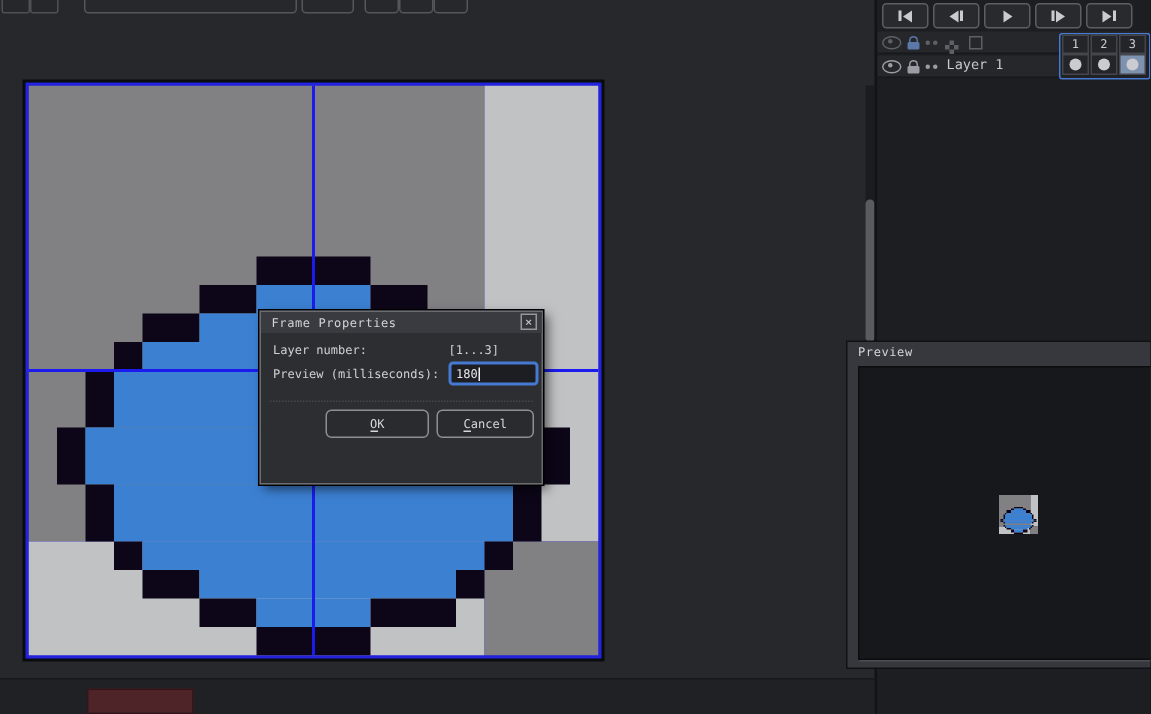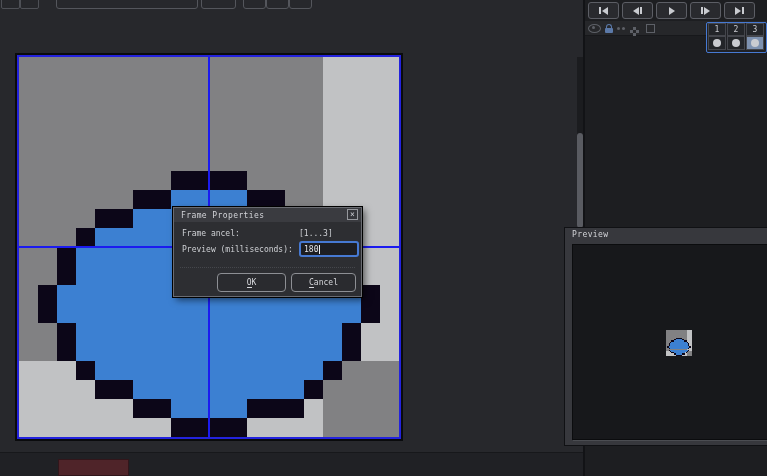--- a/index.html
+++ b/index.html
@@ -62,21 +62,21 @@
   #vscroll-track{left:577px;top:57px;width:6px;height:171px;background:#1b1c1f;}
   #vscroll-thumb{left:577px;top:133px;width:6px;height:95px;background:#595b61;border-radius:3px;}
 
   
   #canvas-shadow{left:15px;top:53px;width:388px;height:388px;background:#0a0b0d;}
   #canvas-border{left:17px;top:55px;width:384px;height:384px;background:#2322dd;}
   #canvas-surface{left:19px;top:57px;width:380px;height:380px;overflow:hidden;}
   #canvas-surface div{position:absolute;}
 
   
-  #dialog{left:173px;top:207px;width:189px;height:90px;background:#2d2e32;
+  #dialog{left:173px;top:207px;width:189px;height:116px;background:#2d2e32;
           border:1px solid #6a6c72;box-shadow:0 0 0 1px #000,3px 3px 7px rgba(0,0,0,.55);
           box-sizing:border-box;z-index:20;padding-left:32px;}
   #dialog-titlebar{position:absolute;left:0;top:0;width:100%;height:14px;background:#3a3b40;
           display:flex;align-items:center;padding-left:7px;box-sizing:border-box;}
   #dialog-title{font-size:8px;color:#d3d4d8;letter-spacing:.4px;}
   #dialog-close{position:absolute;right:3px;top:1px;width:11px;height:11px;box-sizing:border-box;
           border:1px solid #96989d;color:#c9cbd0;font-size:8px;line-height:9px;
           text-align:center;background:#34353a;}
   .dlg-label{position:absolute;left:8px;font-size:8px;color:#cfd1d5;}
   .dlg-value{position:absolute;font-size:8px;color:#cfd1d5;}
@@ -167,21 +167,21 @@
       <div style="left: 152px; top: 361px; width: 76px; height: 19px; background: rgb(12, 6, 24);"></div>
       <div style="left: 189px; top: 0px; width: 2px; height: 380px; background: rgb(27, 27, 240);"></div>
       <div style="left: 0px; top: 189px; width: 380px; height: 2px; background: rgb(27, 27, 240);"></div>
     </div>
 
   <div class="abs" id="dialog">
     <div id="dialog-titlebar">
       <span id="dialog-title">Frame Properties</span>
     </div>
     <div id="dialog-close">×</div>
-    <div class="dlg-label" style="top:21px">Frame ancel:</div>
+    <div class="dlg-label" style="top:21px">Layer number:</div>
     <div class="dlg-value" style="left:125px;top:21px">[1...3]</div>
     <div class="dlg-label" style="top:37px">Preview (milliseconds):</div>
     <div id="duration-input">
       <span>180</span>
       <span id="caret"></span>
     </div>
     <div id="dlg-sep"></div>
     <div class="dlg-btn" id="ok-btn"><span class="u">O</span>K</div>
     <div class="dlg-btn" id="cancel-btn"><span class="u">C</span>ancel</div>
   </div>
@@ -214,20 +214,26 @@
       </div>
 
     <div class="lp-row" id="layer-header">
       <span class="ic icon-eye" style="--c:#5d6067"></span>
       <span class="ic icon-lock" style="--c:#5b79a8"></span>
       <span class="ic icon-dots" style="--c:#5d6067"></span>
       <span class="ic icon-onion" style="--c:#5d6067"></span>
       <span class="ic icon-sq" style="--c:#5d6067"></span>
     </div>
 
+    <div class="lp-row" id="layer-row">
+      <span class="ic icon-eye" style="--c:#9a9da3"></span>
+      <span class="ic icon-lock" style="--c:#9a9da3"></span>
+      <span class="ic icon-dots" style="--c:#9a9da3"></span>
+      <span class="lname">Layer 1</span>
+    </div>
   </div>
 
   <div id="frames-box">
       <div class="fcell fnum" style="left: 1px;">1</div>
       <div class="fcell fdot" style="left: 1px;">
         <div class="dot"></div>
       </div>
       <div class="fcell fnum" style="left: 20px;">2</div>
       <div class="fcell fdot" style="left: 20px;">
         <div class="dot"></div>

